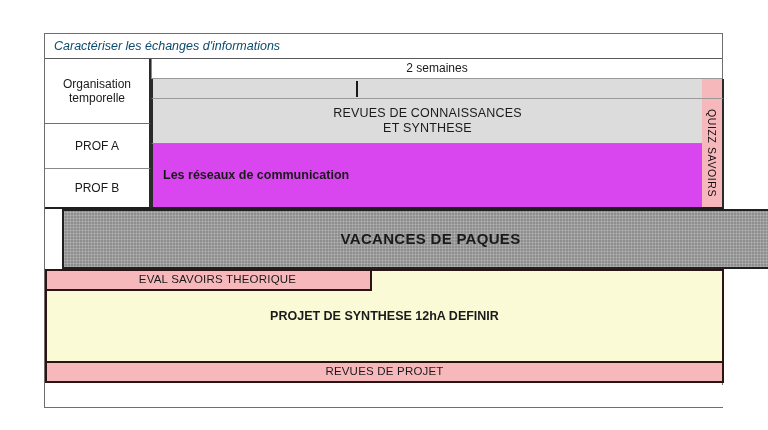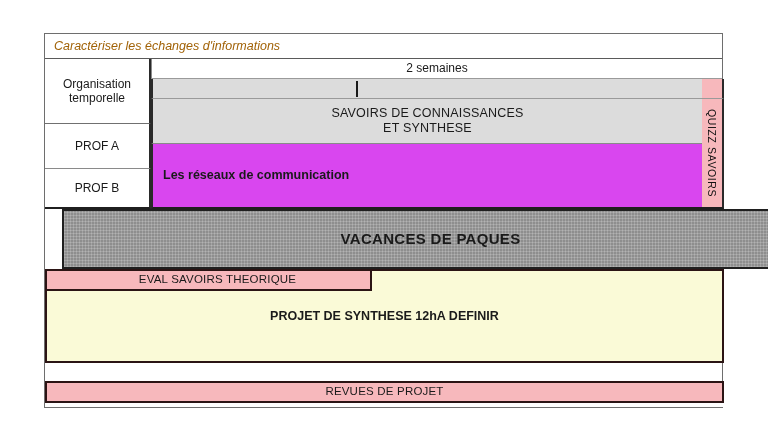--- a/index.html
+++ b/index.html
@@ -41,21 +41,21 @@
 
   
   .title-row {
     left: 0; top: 0; right: 0;
     height: 25px;
     border-bottom: 1px solid #5a5a5a;
     justify-content: flex-start;
     padding-left: 9px;
     font-style: italic;
     font-size: 12.5px;
-    color: #a16207;
+    color: #0c4a6e;
   }
 
   
   .lbl-org {
     left: 0; top: 25px;
     width: 106px; height: 65px;
     border-right: 2px solid #2a2a2a;
     border-bottom: 1px solid #707070;
     flex-direction: column;
     font-size: 12px;
@@ -198,21 +198,21 @@
   .projet-top-right {
     position: absolute;
     left: 327px; top: 235px;
     width: 352px; height: 2px;
     background: #2b1414;
     z-index: 3;
   }
 
   
   .revues {
-    left: 0; top: 347px;
+    left: 0; top: 327px;
     width: 679px; height: 22px;
     background: #f7b8bc;
     border: 2px solid #2b1414;
     font-size: 11.5px;
     letter-spacing: .2px;
     z-index: 2;
   }
 
   
   .blank-row {
@@ -238,21 +238,21 @@
   <div class="cell lbl-profa">PROF A</div>
   <div class="cell lbl-profb">PROF B</div>
 
   <div class="cell semaines">2 semaines</div>
 
   <div class="cell timeline"></div>
   <div class="tick"></div>
   <div class="cell quizz-top"></div>
 
   <div class="cell apports">
-    <span>SAVOIRS DE CONNAISSANCES</span>
+    <span>REVUES DE CONNAISSANCES</span>
     <span>ET SYNTHESE</span>
   </div>
 
   <div class="cell reseaux">
     <span>Les réseaux de communication</span>
   </div>
 
   <div class="cell quizz">
     <span class="quizz-text">QUIZZ SAVOIRS</span>
   </div>

